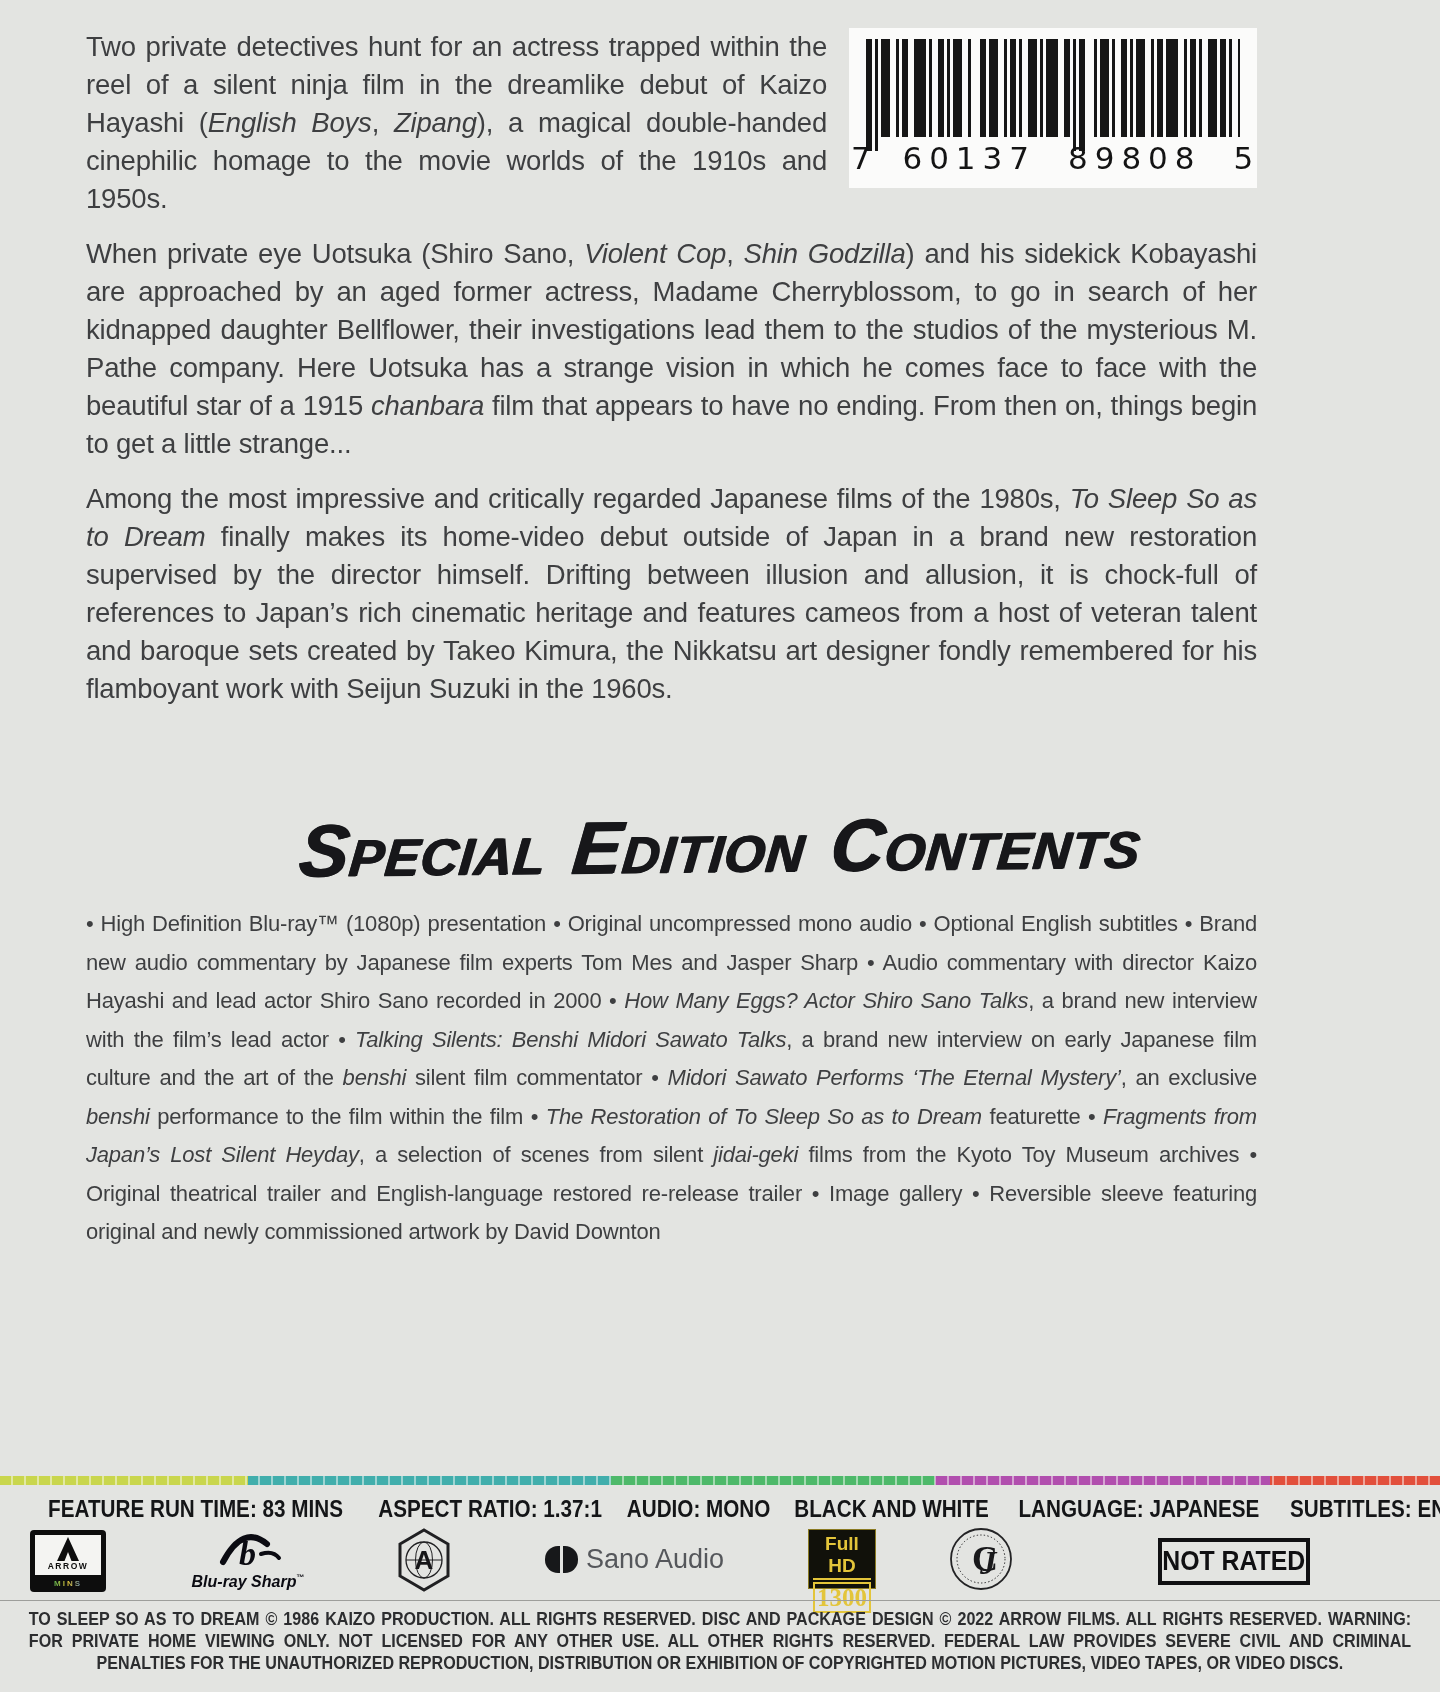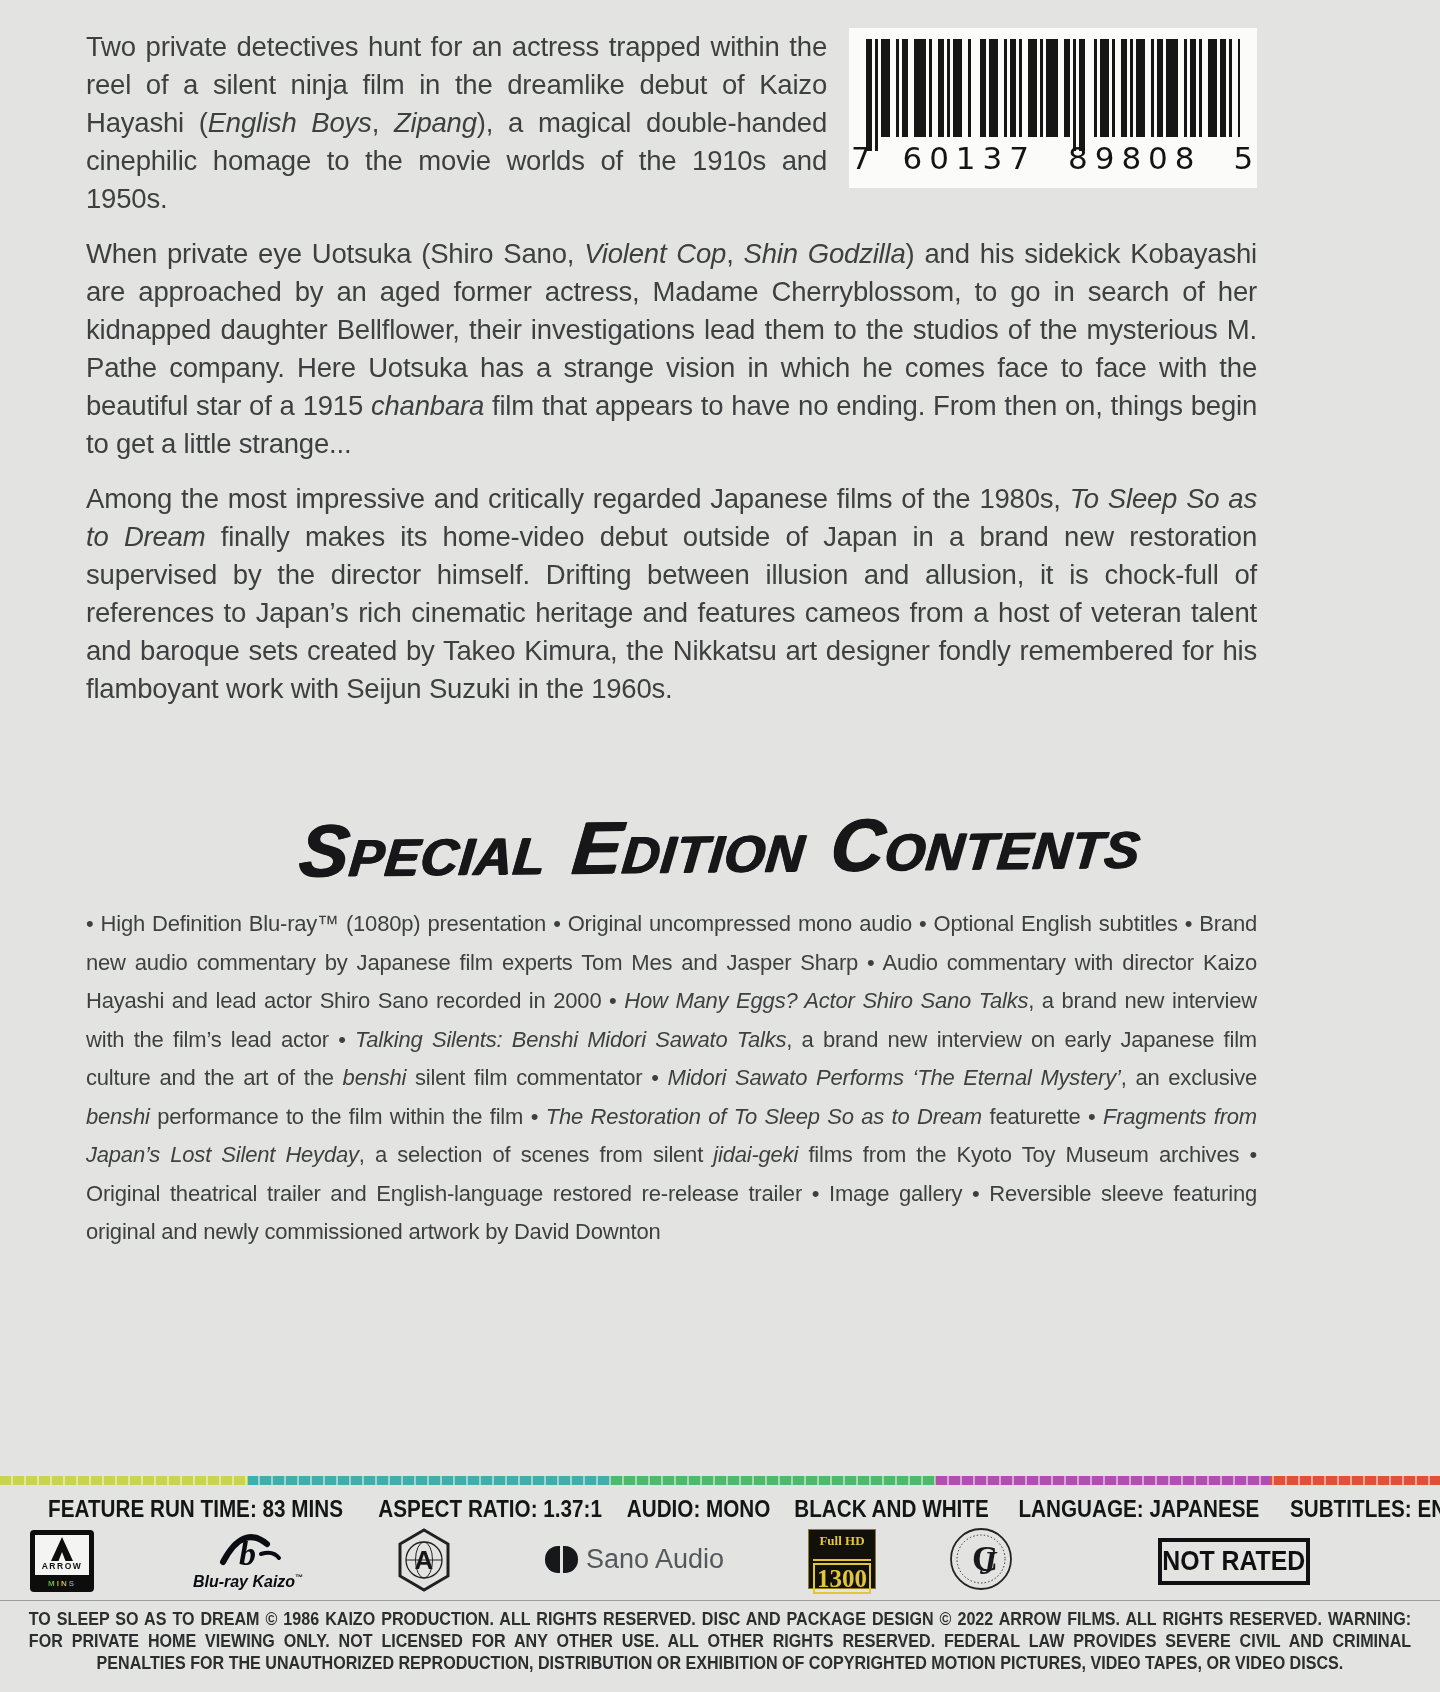--- a/index.html
+++ b/index.html
@@ -54,21 +54,21 @@
   .specs { position:absolute; left:0; top:1496px; width:1440px; display:flex;
            justify-content:space-between; padding:0 28px; font-weight:bold;
            font-size:23.5px; color:#141517; white-space:nowrap; }
   .specs span { display:inline-block; transform:scaleX(.88); }
 
   
   .logos { position:absolute; left:0; top:1524px; width:1440px; height:74px; }
   .logo { position:absolute; }
 
   
-  .logo-arrow { left:30px; top:6px; width:64px; height:62px; background:#0d0d0d;
+  .logo-arrow { left:30px; top:6px; width:76px; height:62px; background:#0d0d0d;
                 border-radius:4px; padding:3px 3px 0 3px; }
   .arr-panel { background:#f4f4f2; border:2px solid #0d0d0d; height:44px; position:relative; }
   .arr-panel svg { display:block; margin:1px auto 0; }
   .arr-word { text-align:center; font-size:8.5px; font-weight:bold; color:#0d0d0d;
               letter-spacing:1.5px; line-height:9px; }
   .arr-video { text-align:center; font-size:8px; font-weight:bold; letter-spacing:2px;
                line-height:13px;
                background:linear-gradient(90deg,#e04438,#3fae53,#e3c53a,#3f7fd6,#c24bb5);
                -webkit-background-clip:text; background-clip:text; color:transparent; }
 
@@ -85,22 +85,22 @@
   .logo-dolby { left:545px; top:20px; display:flex; align-items:center; gap:8px; }
   .dd { display:flex; gap:3px; }
   .dd i { display:block; width:15px; height:27px; background:#17181a; }
   .dd i.l { border-radius:13px 0 0 13px; }
   .dd i.r { border-radius:0 13px 13px 0; }
   .dolby-word { font-size:27px; color:#55575b; letter-spacing:0; }
 
   
   .logo-fullhd { left:808px; top:5px; width:68px; height:60px; background:#11110a;
                  border:1px solid #8a7a22; padding:3px 4px; text-align:center; }
-  .fh1 { color:#e3c53a; font-size:13px; font-weight:bold; font-family:Liberation Serif, serif;
-         border-bottom:2px solid #e3c53a; padding-bottom:10px; }
+  .fh1 { color:#e3c53a; font-size:19px; font-weight:bold; font-family:Liberation Sans, sans-serif;
+         border-bottom:2px solid #e3c53a; padding-bottom:1px; }
   .fh2 { color:#e3c53a; font-size:25px; font-weight:bold; font-family:"Liberation Serif",serif;
          border:2px solid #e3c53a; margin-top:2px; line-height:27px; }
 
   
   .logo-cj { left:948px; top:0; }
 
   
   .logo-notrated { left:1158px; top:14px; width:152px; height:47px; border:4px solid #101012;
                    display:flex; align-items:center; justify-content:center;
                    font-weight:bold; font-size:27px; color:#101012; letter-spacing:0;
@@ -238,21 +238,21 @@
     </div>
     <div class="arr-video">MINS</div>
   </div>
 
   <div class="logo logo-bluray">
     <svg width="78" height="36" viewBox="0 0 78 36">
       <path d="M14 30 Q34 -8 58 12" fill="none" stroke="#0b0b12" stroke-width="6" stroke-linecap="round"></path>
       <text x="30" y="33" font-family="Liberation Serif, serif" font-style="italic" font-weight="bold" font-size="34" fill="#0b0b12">b</text>
       <path d="M52 22 Q64 18 70 26" fill="none" stroke="#0b0b12" stroke-width="4" stroke-linecap="round"></path>
     </svg>
-    <div class="br-text"><span>Blu-ray Kaizo</span><span class="br-tm">™</span></div>
+    <div class="br-text"><span>Blu-ray Sharp</span><span class="br-tm">™</span></div>
   </div>
 
   <div class="logo logo-hexa">
     <svg width="54" height="64" viewBox="0 0 54 64">
       <polygon points="27,2 51,16 51,48 27,62 3,48 3,16" fill="none" stroke="#202022" stroke-width="3"></polygon>
       <circle cx="27" cy="32" r="18" fill="none" stroke="#202022" stroke-width="1.3"></circle>
       <ellipse cx="27" cy="32" rx="8.5" ry="18" fill="none" stroke="#202022" stroke-width="1"></ellipse>
       <line x1="9" y1="32" x2="45" y2="32" stroke="#202022" stroke-width="1"></line>
       <text x="27" y="41" text-anchor="middle" font-family="Liberation Sans, sans-serif" font-weight="bold" font-size="26" fill="#161618">A</text>
     </svg>

